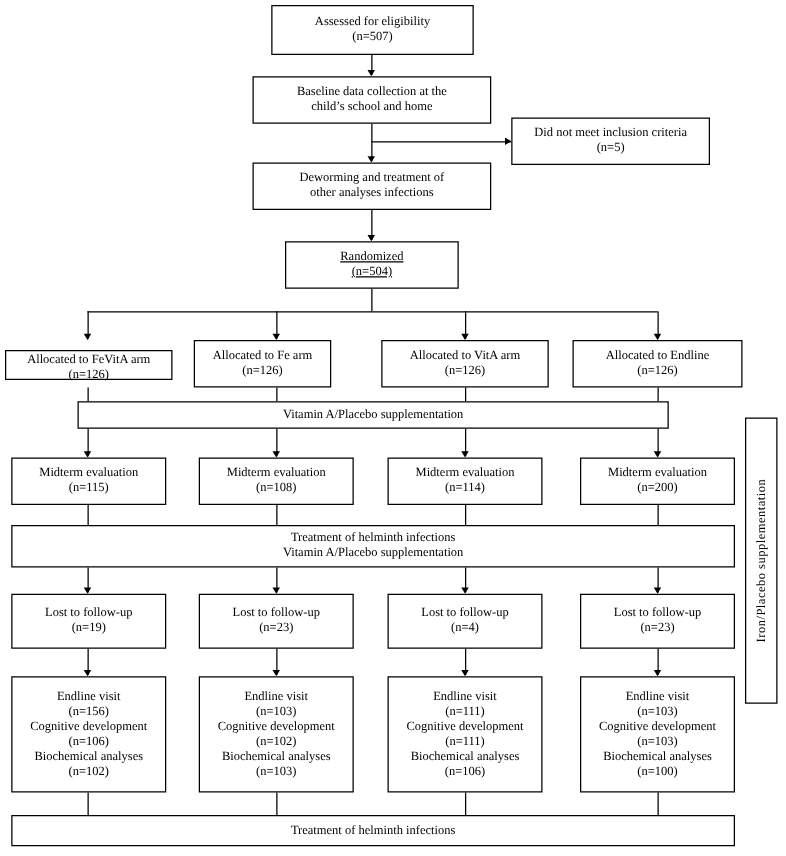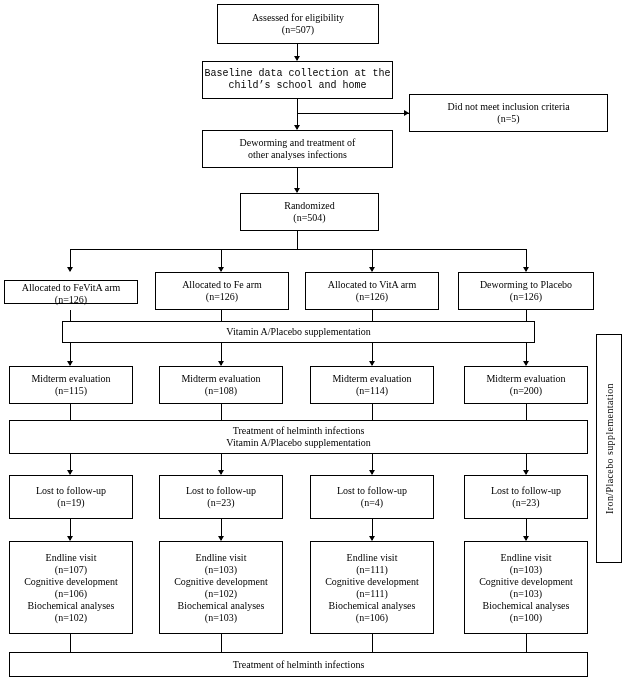--- a/index.html
+++ b/index.html
@@ -76,75 +76,75 @@
 <div id="canvas">
 
   <div class="box" style="left:217px; top:4px; width:162px; height:40px;">
     <span class="ln">Assessed for eligibility</span>
     <span class="ln">(n=507)</span>
   </div>
 
   <div class="vline" style="left:297px; top:44px; height:16px;"></div>
   <div class="arrow-down" style="left:294px; top:56px;"></div>
 
-  <div class="box" style="left:202px; top:61px; width:191px; height:38px;font-family:Liberation Mono, monospace;">
+  <div class="box" style="left:202px; top:61px; width:191px; height:38px;">
     <span class="ln">Baseline data collection at the</span>
     <span class="ln">child’s school and home</span>
   </div>
 
   <div class="vline" style="left:297px; top:99px; height:30px;"></div>
   <div class="arrow-down" style="left:294px; top:125px;"></div>
 
   <div class="hline" style="left:297px; top:113px; width:112px;"></div>
   <div class="arrow-right" style="left:404px; top:110px;"></div>
 
-  <div class="box" style="left:409px; top:94px; width:199px; height:38px;">
+  <div class="box" style="left:409px; top:94px; width:159px; height:38px;">
     <span class="ln">Did not meet inclusion criteria</span>
     <span class="ln">(n=5)</span>
   </div>
 
   <div class="box" style="left:202px; top:130px; width:191px; height:38px;">
     <span class="ln">Deworming and treatment of</span>
     <span class="ln">other analyses infections</span>
   </div>
 
   <div class="vline" style="left:297px; top:168px; height:24px;"></div>
   <div class="arrow-down" style="left:294px; top:188px;"></div>
 
-  <div class="box" style="left:240px; top:193px; width:139px; height:38px;">
+  <div class="box" style="left:228px; top:193px; width:139px; height:38px;text-decoration:underline;">
     <span class="ln">Randomized</span>
     <span class="ln">(n=504)</span>
   </div>
 
   <div class="vline" style="left:297px; top:231px; height:18px;"></div>
   <div class="hline" style="left:70px; top:249px; width:456px;"></div>
 
   <div class="vline" style="left:70px; top:249px; height:22px;"></div>
   <div class="vline" style="left:221px; top:249px; height:22px;"></div>
   <div class="vline" style="left:372px; top:249px; height:22px;"></div>
   <div class="vline" style="left:526px; top:249px; height:22px;"></div>
   <div class="arrow-down" style="left:67px; top:267px;"></div>
   <div class="arrow-down" style="left:218px; top:267px;"></div>
   <div class="arrow-down" style="left:369px; top:267px;"></div>
   <div class="arrow-down" style="left:523px; top:267px;"></div>
 
   <div class="box" style="left:4px; top:280px; width:134px; height:24px;justify-content:space-between;">
     <span class="ln">Allocated to FeVitA arm</span>
     <span class="ln">(n=126)</span>
   </div>
-  <div class="box" style="left:155px; top:272px; width:134px; height:38px;">
+  <div class="box" style="left:155px; top:272px; width:110px; height:38px;">
     <span class="ln">Allocated to Fe arm</span>
     <span class="ln">(n=126)</span>
   </div>
   <div class="box" style="left:305px; top:272px; width:134px; height:38px;">
     <span class="ln">Allocated to VitA arm</span>
     <span class="ln">(n=126)</span>
   </div>
   <div class="box" style="left:458px; top:272px; width:136px; height:38px;">
-    <span class="ln">Deworming to Placebo</span>
+    <span class="ln">Allocated to Endline</span>
     <span class="ln">(n=126)</span>
   </div>
 
   <div class="vline" style="left:70px; top:310px; height:11px;"></div>
   <div class="vline" style="left:221px; top:310px; height:11px;"></div>
   <div class="vline" style="left:372px; top:310px; height:11px;"></div>
   <div class="vline" style="left:526px; top:310px; height:11px;"></div>
 
   <div class="box" style="left:62px; top:321px; width:473px; height:22px;">
     <span class="ln">Vitamin A/Placebo supplementation</span>
@@ -216,21 +216,21 @@
   <div class="vline" style="left:221px; top:519px; height:21px;"></div>
   <div class="vline" style="left:372px; top:519px; height:21px;"></div>
   <div class="vline" style="left:526px; top:519px; height:21px;"></div>
   <div class="arrow-down" style="left:67px; top:536px;"></div>
   <div class="arrow-down" style="left:218px; top:536px;"></div>
   <div class="arrow-down" style="left:369px; top:536px;"></div>
   <div class="arrow-down" style="left:523px; top:536px;"></div>
 
   <div class="box" style="left:9px; top:541px; width:124px; height:93px;">
     <span class="ln">Endline visit</span>
-    <span class="ln">(n=107)</span>
+    <span class="ln">(n=156)</span>
     <span class="ln">Cognitive development</span>
     <span class="ln">(n=106)</span>
     <span class="ln">Biochemical analyses</span>
     <span class="ln">(n=102)</span>
   </div>
   <div class="box" style="left:159px; top:541px; width:124px; height:93px;">
     <span class="ln">Endline visit</span>
     <span class="ln">(n=103)</span>
     <span class="ln">Cognitive development</span>
     <span class="ln">(n=102)</span>

